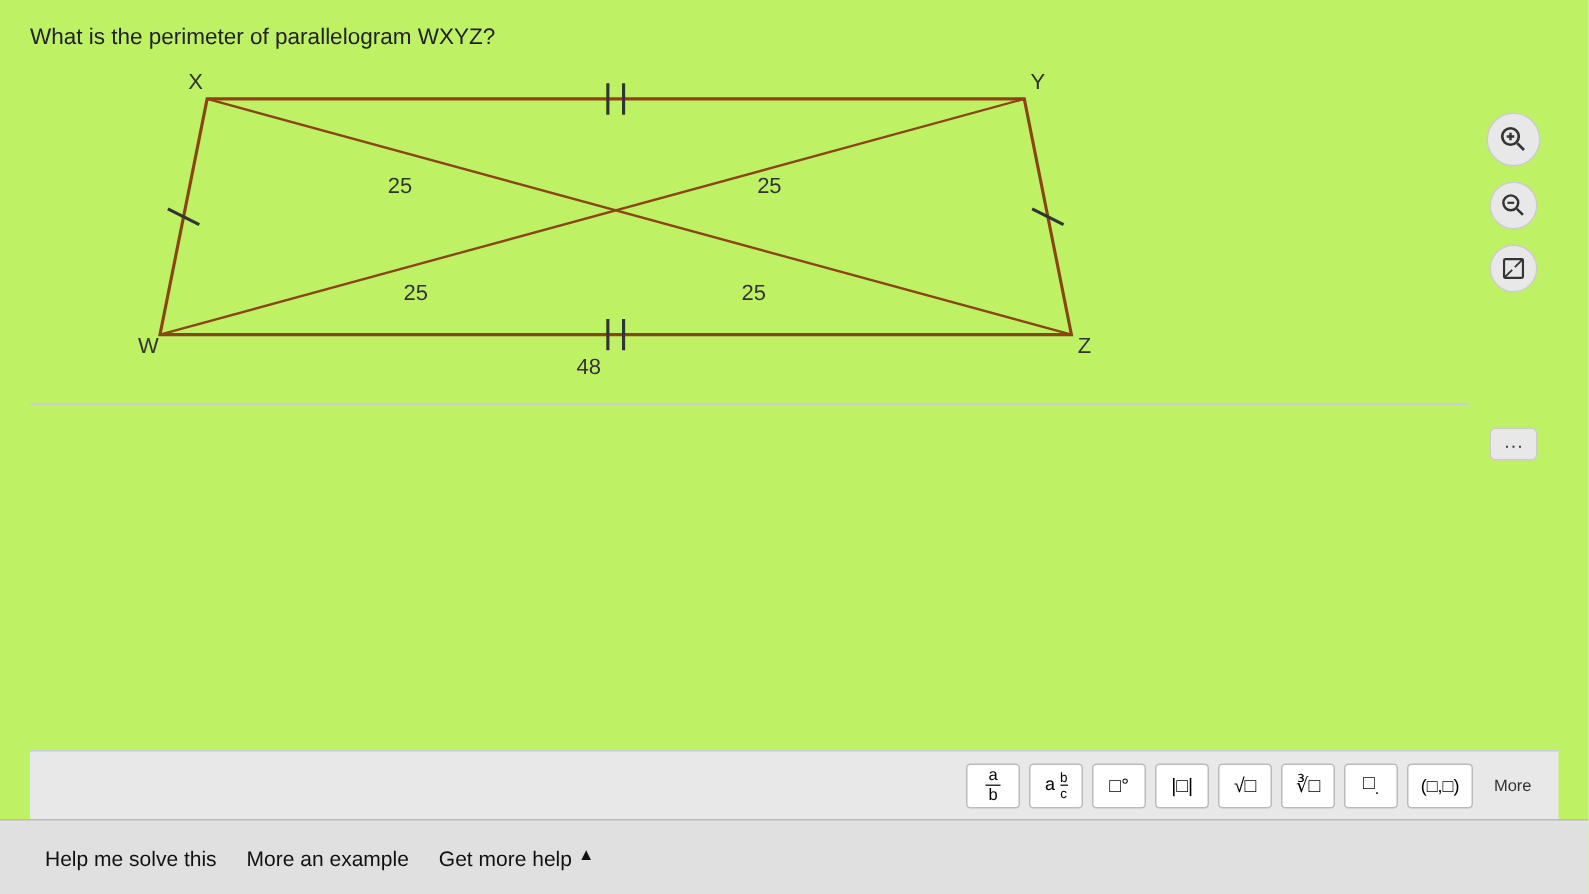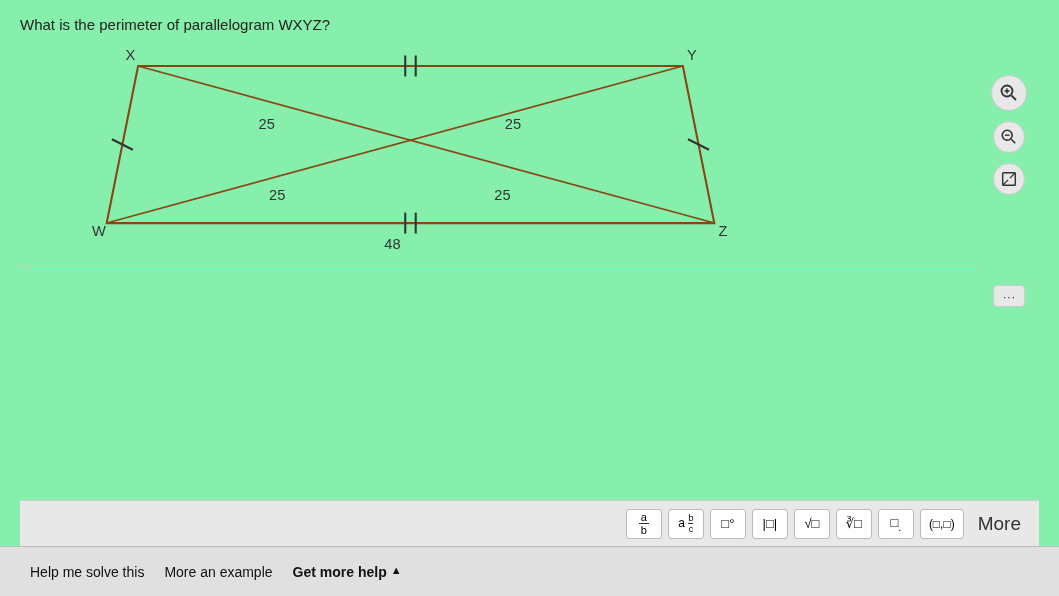--- a/index.html
+++ b/index.html
@@ -7,21 +7,21 @@
       font-family: Arial, sans-serif;
       background: #f0f0f0;
       width: 1059px;
       height: 596px;
       overflow: hidden;
       display: flex;
       flex-direction: column;
     }
 
     .main-panel {
-      background: #86efac;
+      background: #bef264;
       flex: 1;
       display: flex;
       flex-direction: column;
       position: relative;
       padding: 16px 20px 0 20px;
     }
 
     .question-text {
       font-size: 15px;
       color: #222;
@@ -151,21 +151,21 @@
       height: 30px;
       display: flex;
       align-items: center;
       justify-content: center;
     }
 
     .math-btn-more {
       background: transparent;
       border: none;
       cursor: pointer;
-      font-size: 19px;
+      font-size: 11px;
       color: #333;
       padding: 4px 8px;
       text-align: center;
     }
 
     
     .bottom-bar {
       background: #e0e0e0;
       border-top: 1px solid #bbb;
       display: flex;
@@ -185,21 +185,21 @@
       text-decoration: none;
       padding: 0;
     }
 
     .get-more-help {
       background: none;
       border: none;
       cursor: pointer;
       font-size: 14px;
       color: #111;
-      font-weight: 700;
+      font-weight: 400;
       display: flex;
       align-items: flex-start;
       gap: 4px;
     }
   </style>
 </head>
 <body>
 
 <div class="main-panel">
   <div class="question-text">What is the perimeter of parallelogram WXYZ?</div>

